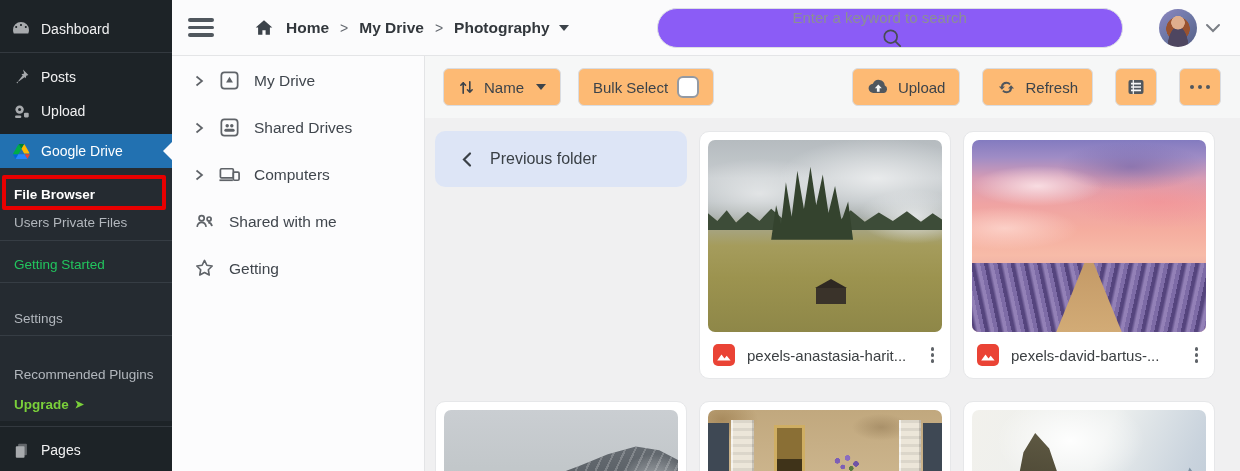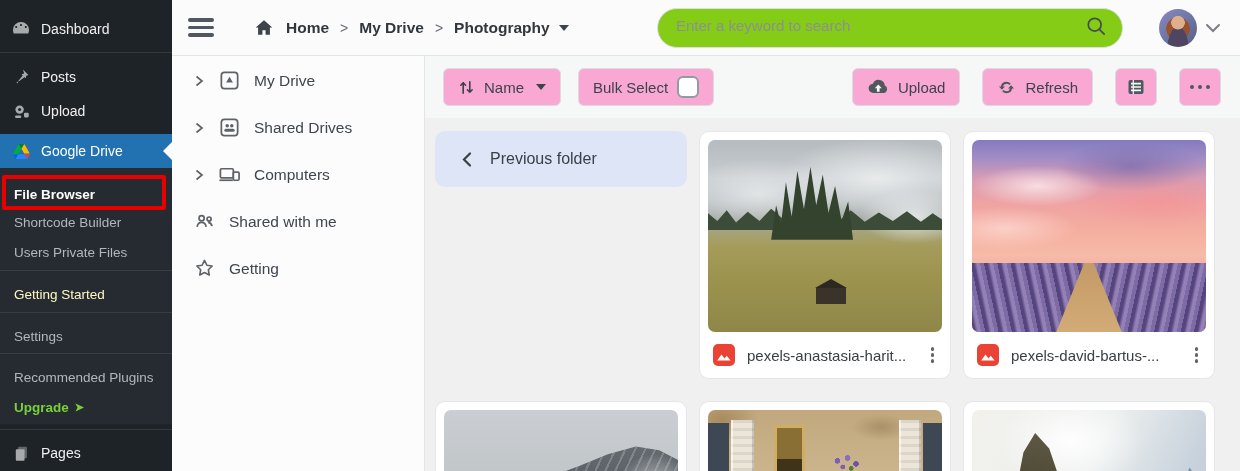--- a/index.html
+++ b/index.html
@@ -10,55 +10,55 @@
   .admin-sidebar { position:absolute; left:0; top:0; width:172px; height:471px; background:#1d2327; color:#f0f0f1; z-index:3; }
   .menu-item { height:34px; display:flex; align-items:center; gap:10px; padding:0 8px 0 11px; font-size:14px; color:#f0f0f1; cursor:pointer; position:relative; }
   .menu-item .wpicon { width:20px; height:20px; flex:0 0 20px; display:flex; align-items:center; justify-content:center; }
   .menu-item.active { background:#2271b1; color:#fff; }
   .notch { position:absolute; right:0; top:50%; transform:translateY(-50%); width:0; height:0;
            border-top:9px solid transparent; border-bottom:9px solid transparent; border-right:9px solid #fcfcfd; }
   .side-sep { height:1px; background:#454c54; opacity:.55; }
   .submenu { background:#252b31; padding-bottom:2px; }
   .sub-item { height:30px; display:flex; align-items:center; padding-left:14px; font-size:13.5px; color:#b2b7bd; cursor:pointer; gap:6px; }
   .sub-item.current { color:#fff; font-weight:bold; }
-  .sub-item.yellow { color:#fef9c3; }
+  .sub-item.yellow { color:#22c55e; }
   .sub-item.green { color:#7ad03a; font-weight:bold; }
   .sub-item .arrow { font-size:11px; letter-spacing:0; }
   .annotation-box { position:absolute; left:2px; top:175px; width:164px; height:35px; border:4px solid #e80000; border-radius:2px; z-index:6; pointer-events:none; }
 
   
   .header { position:absolute; left:172px; top:0; width:1068px; height:56px; background:#fbfbfc; border-bottom:1px solid #e4e5e7; display:flex; align-items:center; padding:0 19px 0 16px; z-index:2; }
   .hamburger { width:26px; display:flex; flex-direction:column; gap:4px; cursor:pointer; }
   .hamburger i { display:block; height:3.4px; background:#50575e; border-radius:2px; }
   .home-ic { margin-left:40px; display:flex; align-items:center; cursor:pointer; }
   .crumbs { display:flex; align-items:center; margin-left:12px; }
   .crumb { font-size:15.5px; font-weight:bold; color:#32373c; cursor:pointer; }
   .crumb-sep { font-size:14px; color:#646970; margin:0 11px; }
   .caret { width:0; height:0; border-left:5px solid transparent; border-right:5px solid transparent; border-top:6px solid #3c434a; margin-left:9px; }
-  .search-pill { margin-left:auto; margin-right:36px; width:466px; height:40px; background:#84cc16; border:1px solid #dcdfe3; border-radius:21px; display:flex; align-items:center; padding:0 14px 4px 18px; }
+  .search-pill { margin-left:auto; margin-right:36px; width:466px; height:40px; background:#8b5cf6; border:1px solid #dcdfe3; border-radius:21px; display:flex; align-items:center; padding:0 14px 4px 18px;flex-direction:column; }
   .search-pill input { flex:1; border:0; outline:0; font-size:15px; color:#2c3338; background:transparent; font-family:"Liberation Sans",sans-serif; }
   .search-pill input::placeholder { color:#8c8f94; }
   .avatar { width:38px; height:38px; border-radius:50%; cursor:pointer; overflow:hidden;
     background:
       radial-gradient(circle at 50% 36%, #dfae8d 0 21%, rgba(0,0,0,0) 23%),
       radial-gradient(ellipse at 50% 104%, #4e4660 0 38%, rgba(0,0,0,0) 40%),
       radial-gradient(circle at 50% 52%, #99522f 0 42%, rgba(0,0,0,0) 44%),
       linear-gradient(140deg,#8d86c0 0%,#6f79a8 45%,#565f86 100%); }
   .av-chev { margin-left:8px; cursor:pointer; display:flex; }
 
   
   .tree { position:absolute; left:172px; top:56px; width:253px; height:415px; background:#fcfcfd; border-right:1px solid #e3e4e6; padding-top:1px; z-index:1; }
   .tree-item { height:47px; display:flex; align-items:center; padding-left:21px; gap:13px; font-size:15.5px; color:#40464d; cursor:pointer; }
   .tchev { width:12px; flex:0 0 12px; display:flex; }
   .tic { width:23px; height:23px; flex:0 0 23px; }
 
   
   .main { position:absolute; left:425px; top:56px; width:815px; height:415px; background:#f0f0f1; }
   .toolbar { height:62px; background:#f6f7f7; display:flex; align-items:center; padding:0 19px 0 18px; }
-  .btn { height:38px; background:#f9a8d4; border:1px solid #d9dce1; border-radius:6px; display:inline-flex; align-items:center; gap:9px; padding:0 14px; font-size:15px; color:#3c434a; cursor:pointer; }
+  .btn { height:38px; background:#fdba74; border:1px solid #d9dce1; border-radius:6px; display:inline-flex; align-items:center; gap:9px; padding:0 14px; font-size:15px; color:#3c434a; cursor:pointer; }
   .btn.iconic { width:42px; padding:0; justify-content:center; }
   .checkbox { width:22px; height:22px; border:2px solid #949aa3; border-radius:6px; background:#fff; }
   .tb-spacer { flex:1; }
   .tb-right { display:flex; gap:22px; }
   .dots { display:flex; gap:3.5px; }
   .dots i { width:4.5px; height:4.5px; border-radius:50%; background:#50575e; }
 
   .grid { margin:13px 19px 0 10px; display:grid; grid-template-columns:252px 252px 252px; column-gap:12px; row-gap:22px; }
   .prev-folder { height:56px; background:#dde5f6; border-radius:10px; display:flex; align-items:center; padding-left:26px; gap:17px; font-size:16px; color:#3a4046; cursor:pointer; align-self:start; }
   .card { background:#fff; border:1px solid #e6e7e9; border-radius:10px; padding:8px 8px 0; height:248px; cursor:pointer; }
@@ -186,35 +186,32 @@
       </span>
       <span>Google Drive</span>
       <span class="notch"></span>
     </div>
 
     <div class="submenu">
       <div class="sub-item current" style="padding-top:13px;height:39px">
         <span>File Browser</span>
       </div>
       <div class="sub-item">
-        <span>Shortcode Builder</span>
-      </div>
-      <div class="sub-item">
         <span>Users Private Files</span>
       </div>
       <div class="side-sep" style="margin-top:3px"></div>
       <div class="sub-item yellow" style="margin-top:8px">
         <span>Getting Started</span>
       </div>
       <div class="side-sep" style="margin-top:3px"></div>
-      <div class="sub-item" style="margin-top:8px">
+      <div class="sub-item" style="margin-top:20px">
         <span>Settings</span>
       </div>
       <div class="side-sep" style="margin-top:2px"></div>
-      <div class="sub-item" style="margin-top:8px">
+      <div class="sub-item" style="margin-top:23px">
         <span>Recommended Plugins</span>
       </div>
       <div class="sub-item green">
         <span>Upgrade</span>
         <span class="arrow">➤</span>
       </div>
     </div>
     <div class="side-sep" style="margin-top:5px"></div>
     <div class="menu-item" style="margin-top:4px;height:38px">
       <span class="wpicon">

